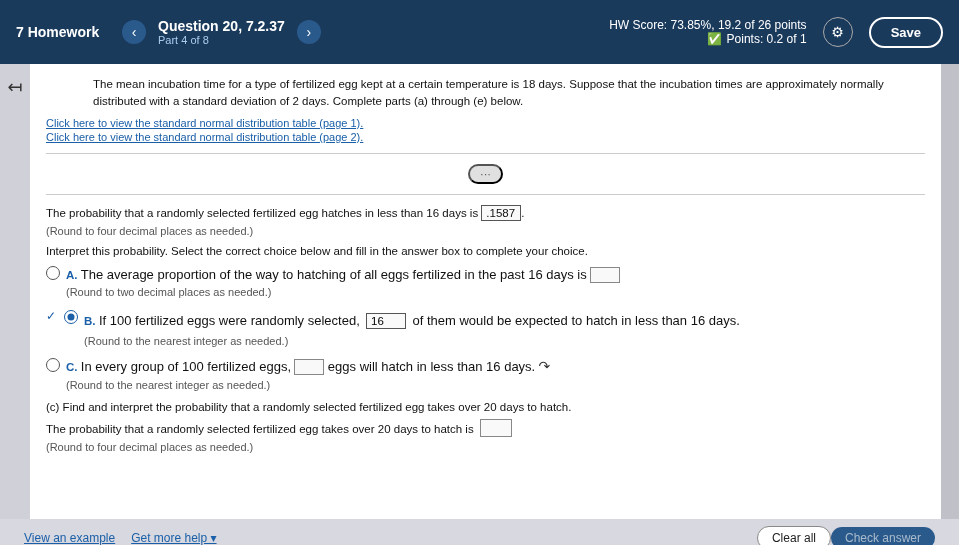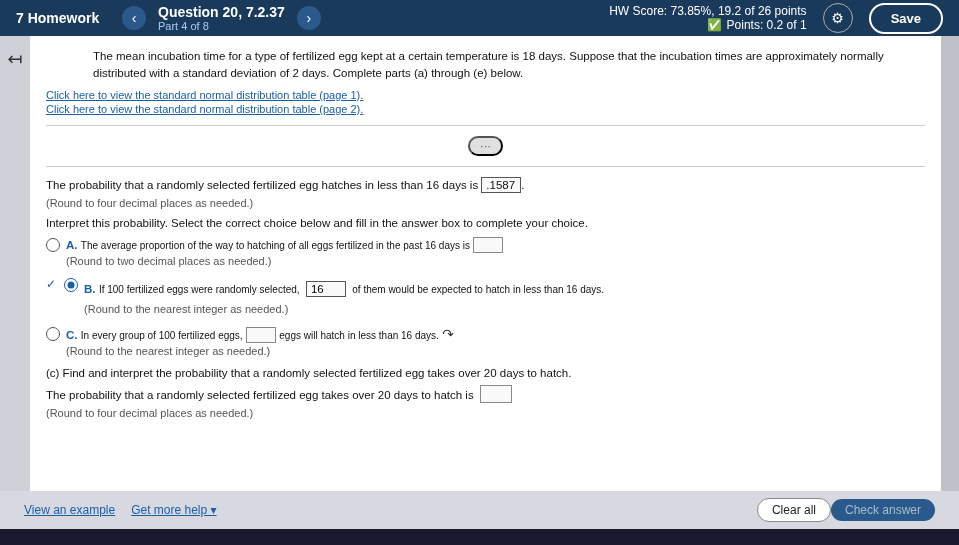--- a/index.html
+++ b/index.html
@@ -5,21 +5,21 @@
     * { box-sizing: border-box; margin: 0; padding: 0; }
     body { font-family: Arial, sans-serif; font-size: 12px; background: #1a1a2e; width: 959px; height: 545px; overflow: hidden; }
 
     
     .header {
       background: #1a3a5c;
       color: white;
       display: flex;
       align-items: center;
       padding: 8px 16px;
-      height: 36px;
+      height: 64px;
       gap: 16px;
     }
     .header-title {
       font-size: 14px;
       font-weight: bold;
       color: white;
       min-width: 90px;
     }
     .question-nav {
       display: flex;
@@ -218,21 +218,21 @@
     }
 
     .option-letter {
       font-weight: bold;
       font-size: 11.5px;
       color: #1a5fa8;
       flex-shrink: 0;
     }
 
     .option-text {
-      font-size: 10px;
+      font-size: 13px;
       color: #111;
       line-height: 1.5;
     }
 
     .checkmark {
       color: #1a5fa8;
       font-size: 12px;
       margin-right: 2px;
     }
 

